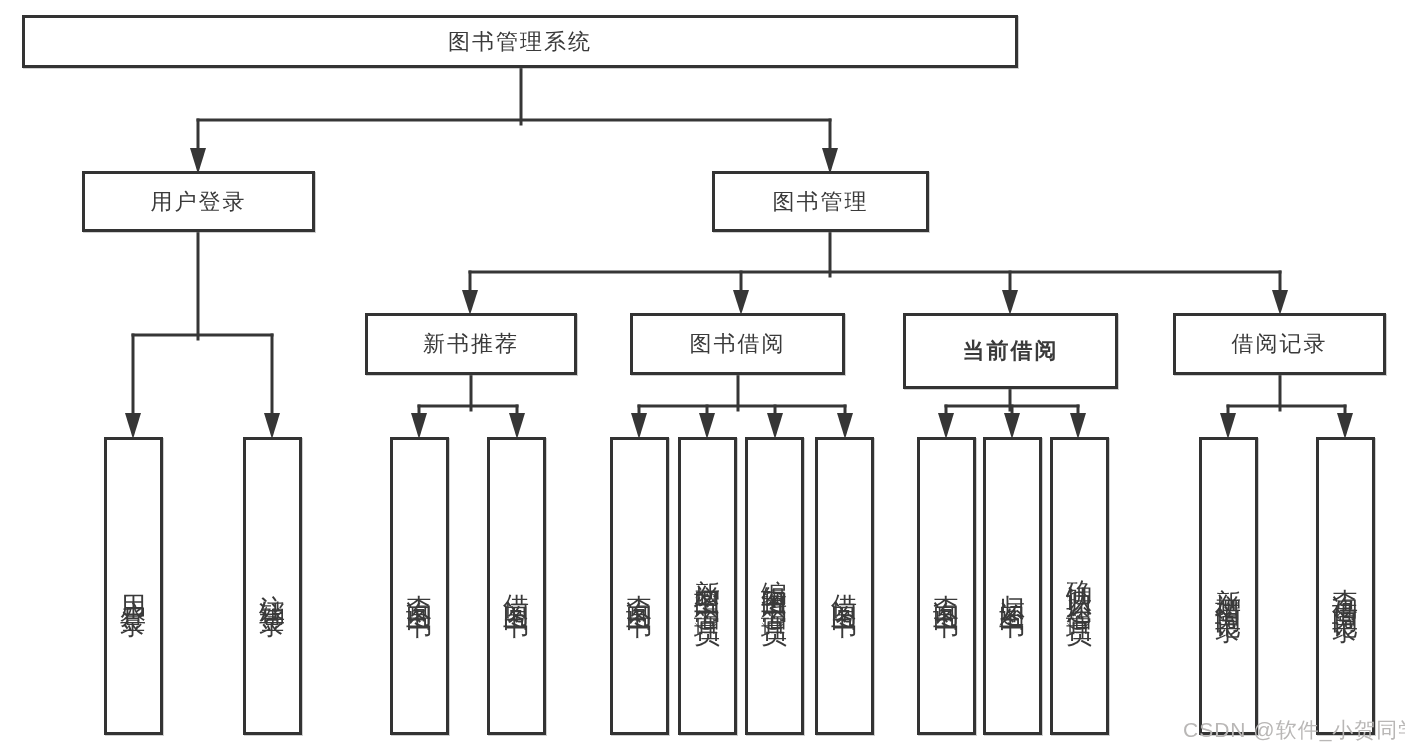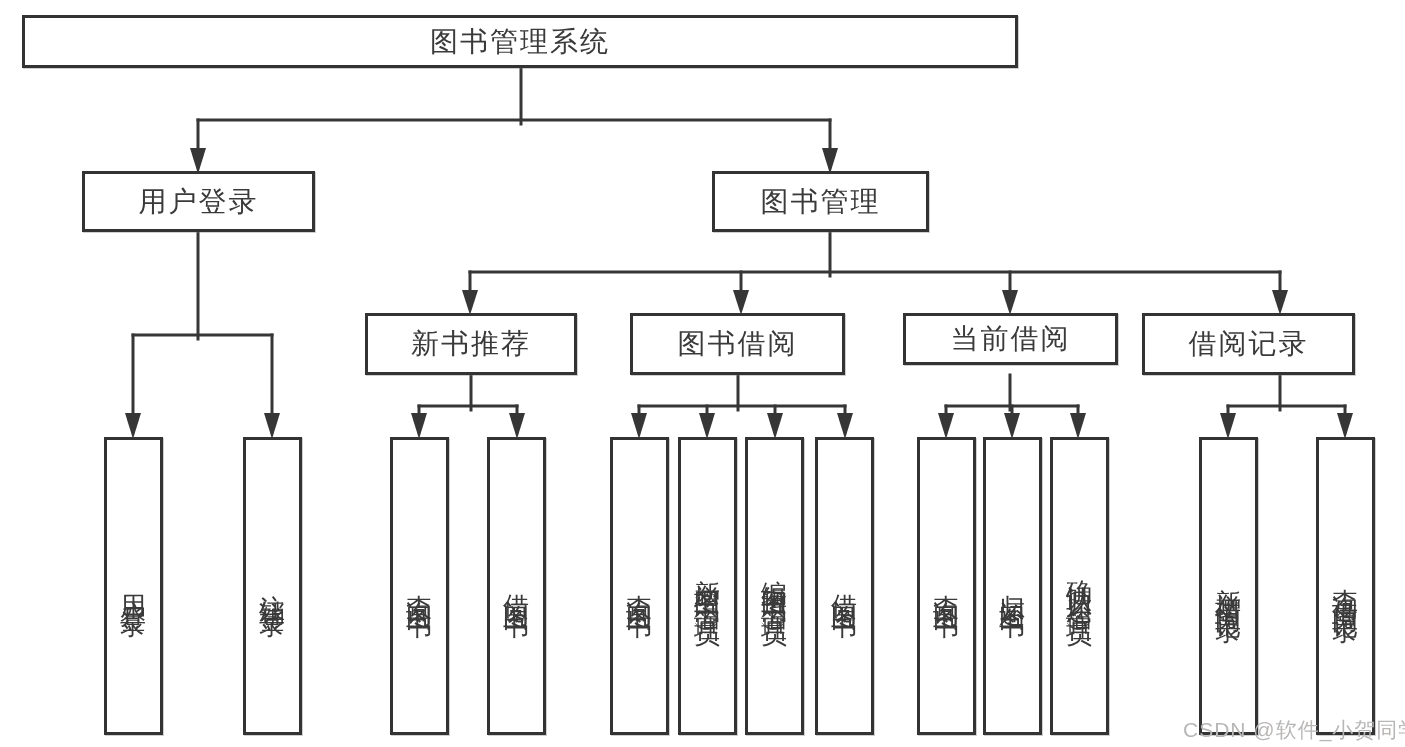--- a/index.html
+++ b/index.html
@@ -17,21 +17,21 @@
     border: 3px solid #333333;
     box-sizing: border-box;
     display: flex;
     align-items: center;
     justify-content: center;
     color: #3a3a3a;
     box-shadow: 1px 1px 0 rgba(120,120,120,0.35);
     z-index: 2;
   }
   .node.h span {
-    font-size: 28px;
+    font-size: 22px;
     letter-spacing: 2px;
     white-space: nowrap;
   }
   .node.v span {
     writing-mode: vertical-rl;
     text-orientation: mixed;
     font-size: 26px;
     letter-spacing: 6px;
     line-height: 1;
   }
@@ -144,24 +144,24 @@
   <div class="node h" style="left:712px; top:171px; width:217px; height:61px;">
     <span>图书管理</span>
   </div>
 
   <div class="node h" style="left:365px; top:313px; width:212px; height:62px;align-items:center;">
     <span>新书推荐</span>
   </div>
   <div class="node h" style="left:630px; top:313px; width:215px; height:62px;font-family:Liberation Mono, monospace;">
     <span>图书借阅</span>
   </div>
-  <div class="node h" style="left:903px; top:313px; width:215px; height:52px;">
+  <div class="node h" style="left:903px; top:313px; width:215px; height:76px;font-weight:bold;">
     <span>当前借阅</span>
   </div>
-  <div class="node h" style="left:1142px; top:313px; width:213px; height:62px;">
+  <div class="node h" style="left:1173px; top:313px; width:213px; height:62px;">
     <span>借阅记录</span>
   </div>
 
   <div class="node v" style="left:104px; top:437px; width:59px; height:298px;">
     <span>用户登录</span>
   </div>
   <div class="node v" style="left:243px; top:437px; width:59px; height:298px;">
     <span>注销登录</span>
   </div>
 

